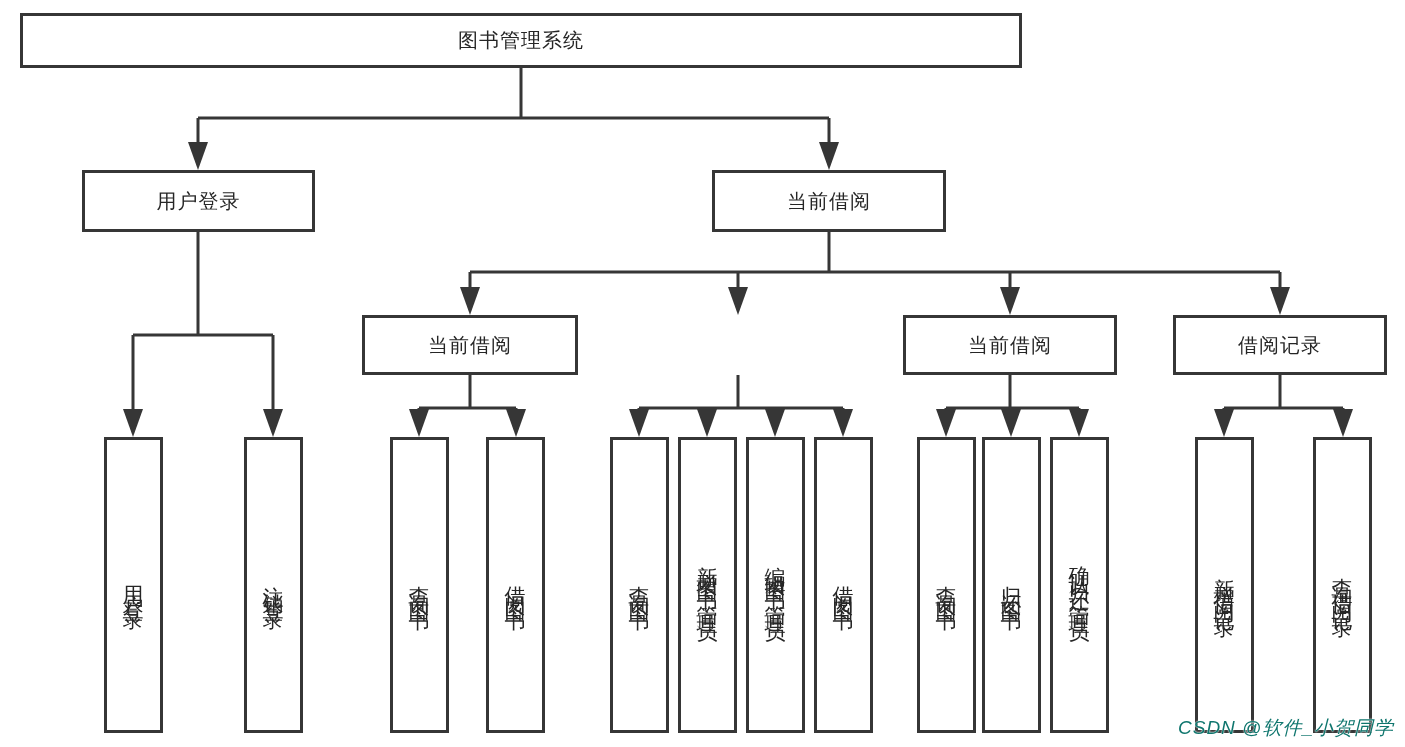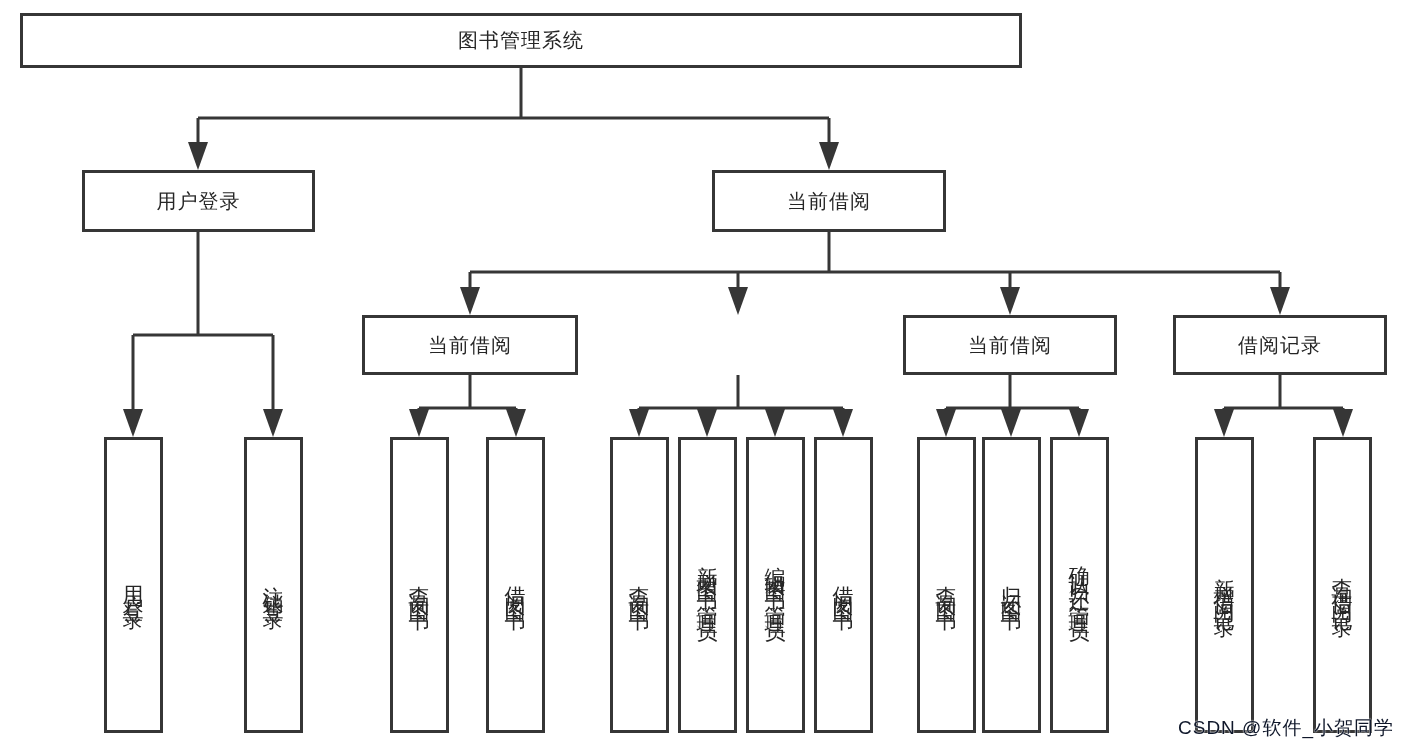--- a/index.html
+++ b/index.html
@@ -29,25 +29,26 @@
     text-orientation:mixed;
     font-size:21px;
     letter-spacing:8px;
     line-height:1;
     white-space:nowrap;
   }
   .watermark{
     position:absolute;
     left:1178px;top:715px;
     font-size:19px;
-    color:#0f172a;
+    color:#0f766e;
     letter-spacing:1px;
     text-shadow:0 0 2px #ffffff,0 0 1px #ffffff;
     white-space:nowrap;
     z-index:5;
+    font-style:italic;
   }
 </style>
 </head>
 <body>
 
 <div class="stage">
 
   <svg class="connectors" viewBox="0 0 1405 747" xmlns="http://www.w3.org/2000/svg">
     <g stroke="#363636" stroke-width="3" fill="none">
 

